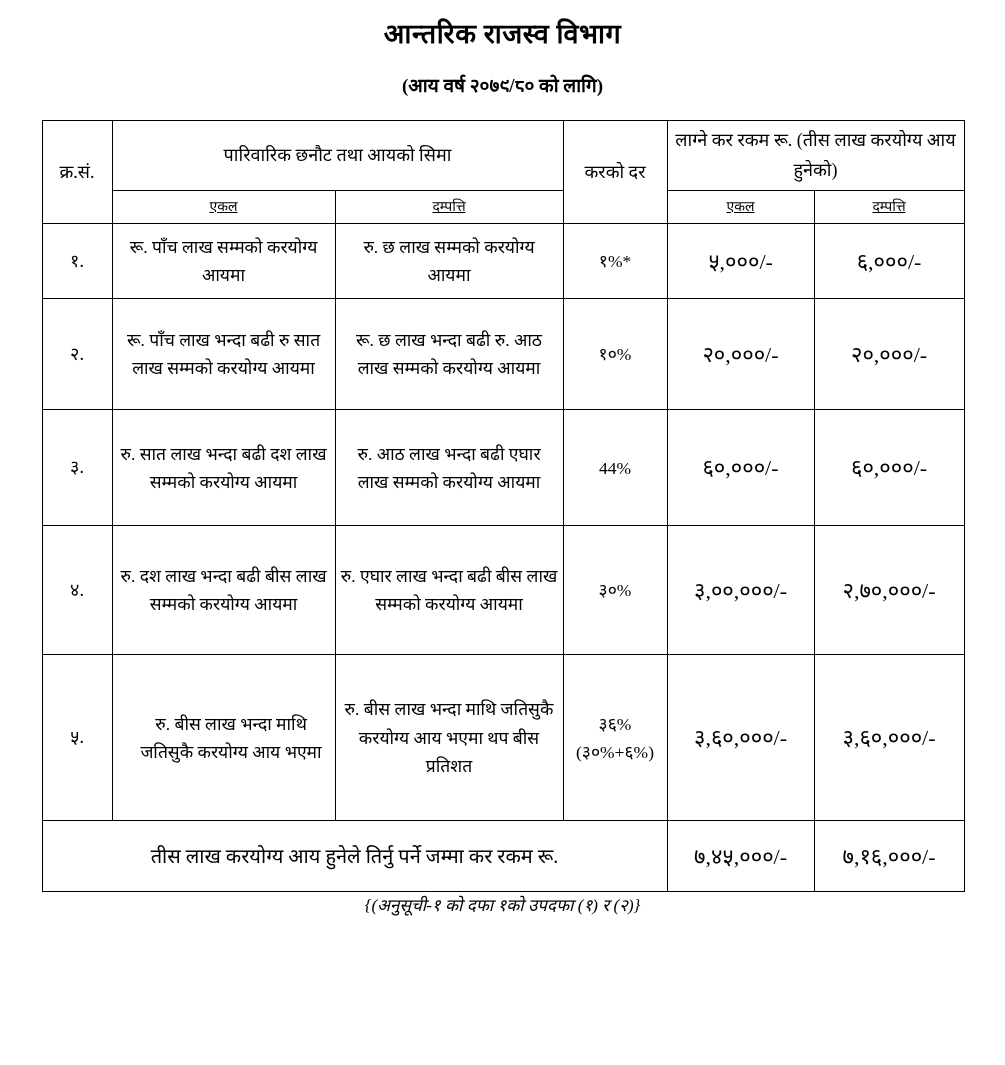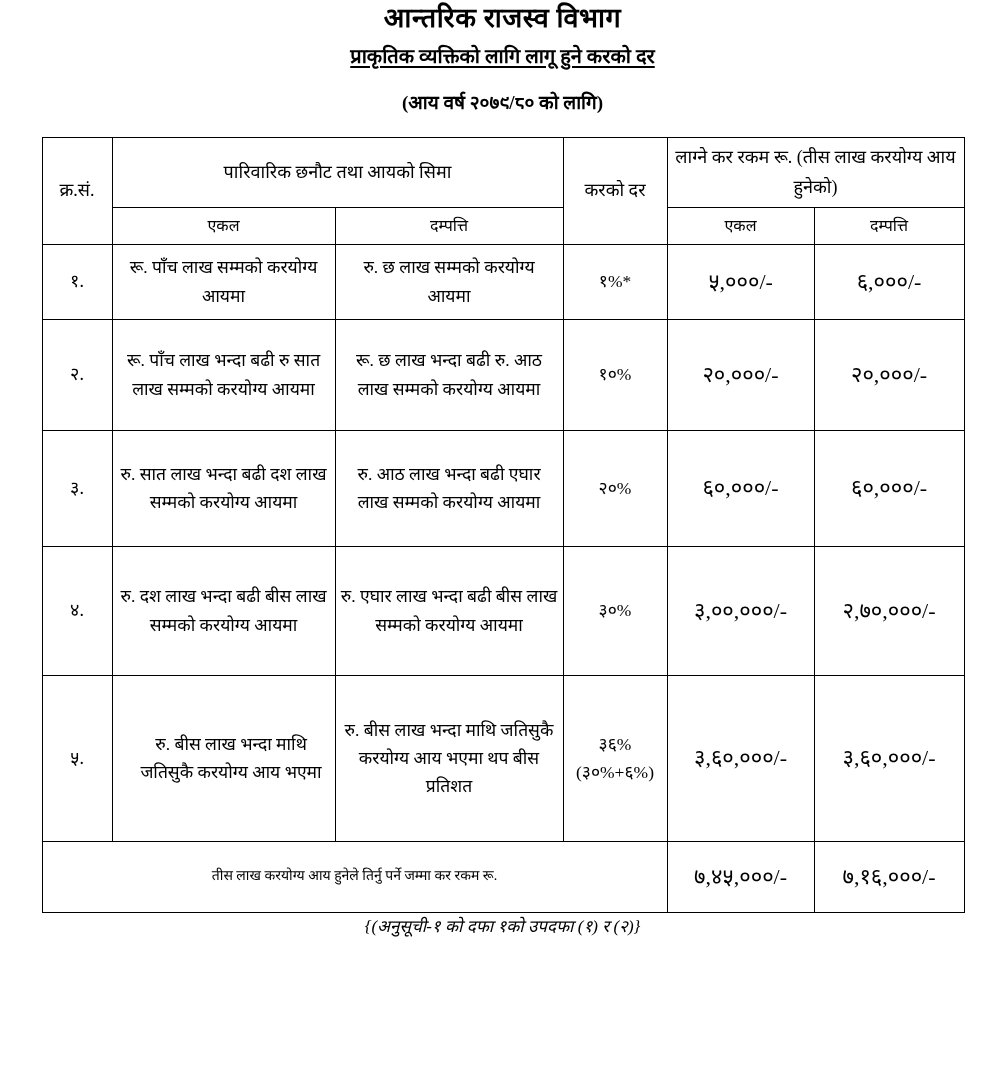--- a/index.html
+++ b/index.html
@@ -18,21 +18,21 @@
   .page {
     position: relative;
     width: 1005px;
     height: 1065px;
     box-sizing: border-box;
   }
 
   
   .doc-header {
     text-align: center;
-    padding-top: 2px;
+    padding-top: 18px;
   }
   .org-title {
     font-size: 27px;
     font-weight: bold;
     line-height: 1.25;
     letter-spacing: 0.5px;
   }
   .doc-subtitle {
     font-size: 20px;
     font-weight: bold;
@@ -69,21 +69,21 @@
     font-weight: normal;
   }
   .col-sn      { width: 70px; }
   .col-single  { width: 223px; }
   .col-couple  { width: 228px; }
   .col-rate    { width: 104px; }
   .col-tax-s   { width: 147px; }
   .col-tax-c   { width: 150px; }
 
   .th-main { font-size: 18px; }
-  .th-sub  { font-size: 16px; }
+  .th-sub  { font-size: 14px; text-decoration: underline; }
 
   .cell-sn { font-size: 18px; }
   .cell-limit {
     text-align: left;
     padding-left: 12px;
     padding-right: 8px;
   }
   .cell-limit.centered {
     text-align: center;
     padding-left: 20px;
@@ -94,21 +94,21 @@
 
   .row-r1 td { height: 64px; }
   .row-r2 td { height: 100px; }
   .row-r3 td { height: 105px; }
   .row-r4 td { height: 118px; }
   .row-r5 td { height: 155px; }
   .row-total td { height: 60px; }
 
   .total-label {
     text-align: center;
-    font-size: 14px;
+    font-size: 20px;
     padding-left: 10px;
   }
 
   
   .footnote {
     margin: 16px auto 0 auto;
     width: 962px;
     font-size: 17.5px;
     line-height: 1.78;
     text-align: justify;
@@ -124,21 +124,20 @@
   }
   .star { vertical-align: super; font-size: 12px; }
 </style>
 </head>
 <body>
 
 <div class="page">
 
   <div class="doc-header">
     <div class="org-title">आन्तरिक राजस्व विभाग</div>
-    <div class="doc-subtitle">प्राकृतिक व्यक्तिको लागि लागू हुने करको दर</div>
     <div class="fiscal-year">(आय वर्ष २०७९/८० को लागि)</div>
   </div>
 
   <div class="tax-table-wrap">
     <table class="tax-table">
       <colgroup>
         <col class="col-sn">
           <col class="col-single">
           <col class="col-couple">
         <col class="col-rate">
@@ -176,21 +175,21 @@
           <td class="cell-limit">रू. छ लाख भन्दा बढी रु. आठ लाख सम्मको करयोग्य आयमा</td>
           <td class="cell-rate">१०%</td>
           <td class="cell-amount">२०,०००/-</td>
           <td class="cell-amount">२०,०००/-</td>
         </tr>
 
         <tr class="row-r3">
           <td class="cell-sn">३.</td>
           <td class="cell-limit">रु. सात लाख भन्दा बढी दश लाख सम्मको करयोग्य आयमा</td>
           <td class="cell-limit">रु. आठ लाख भन्दा बढी एघार लाख सम्मको करयोग्य आयमा</td>
-          <td class="cell-rate">२०%</td>
+          <td class="cell-rate">44%</td>
           <td class="cell-amount">६०,०००/-</td>
           <td class="cell-amount">६०,०००/-</td>
         </tr>
 
         <tr class="row-r4">
           <td class="cell-sn">४.</td>
           <td class="cell-limit">रु. दश लाख भन्दा बढी बीस लाख सम्मको करयोग्य आयमा</td>
           <td class="cell-limit">रु. एघार लाख भन्दा बढी बीस लाख सम्मको करयोग्य आयमा</td>
           <td class="cell-rate">३०%</td>
           <td class="cell-amount">३,००,०००/-</td>

